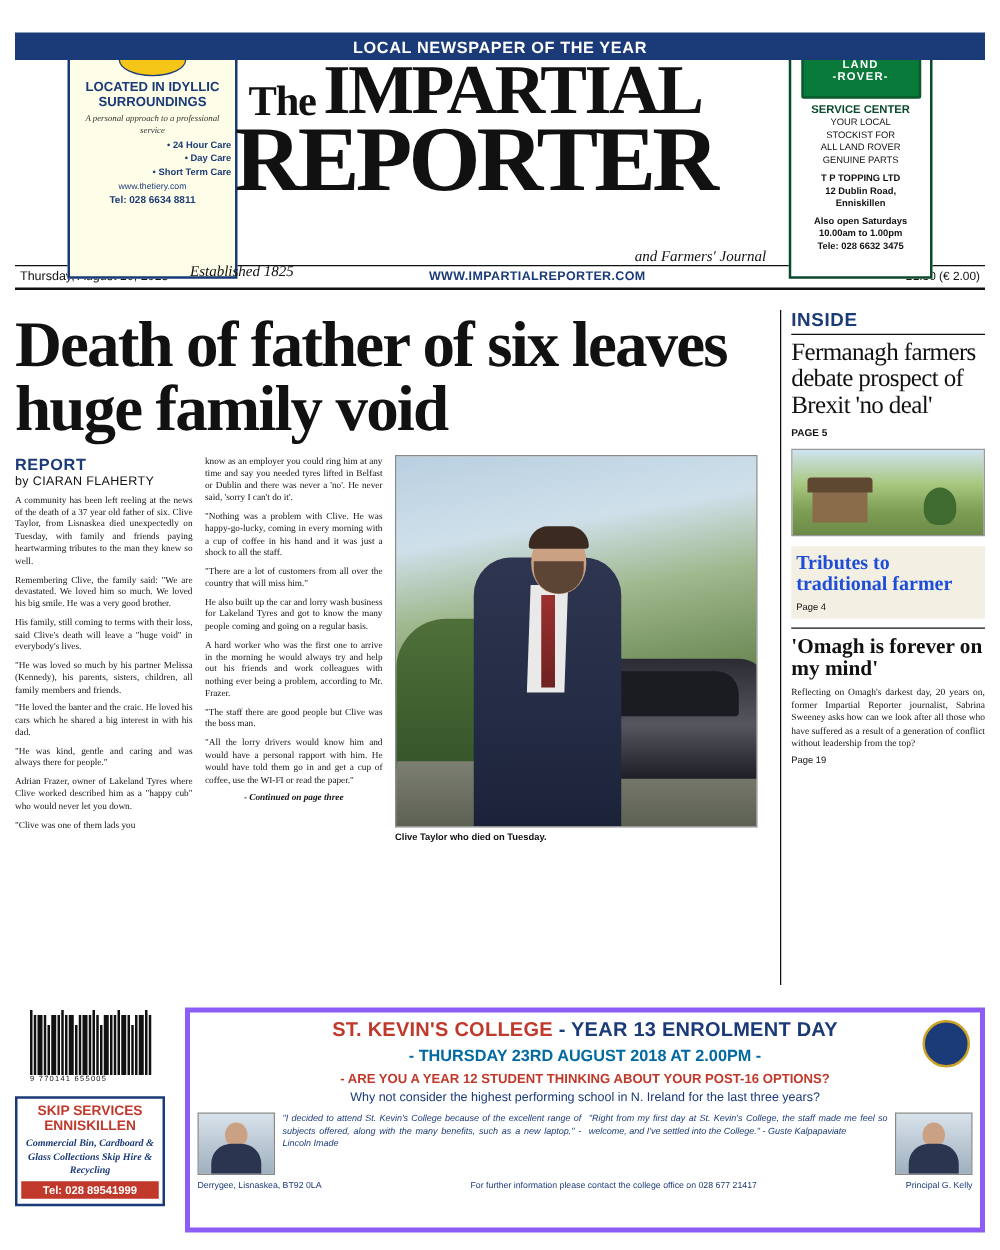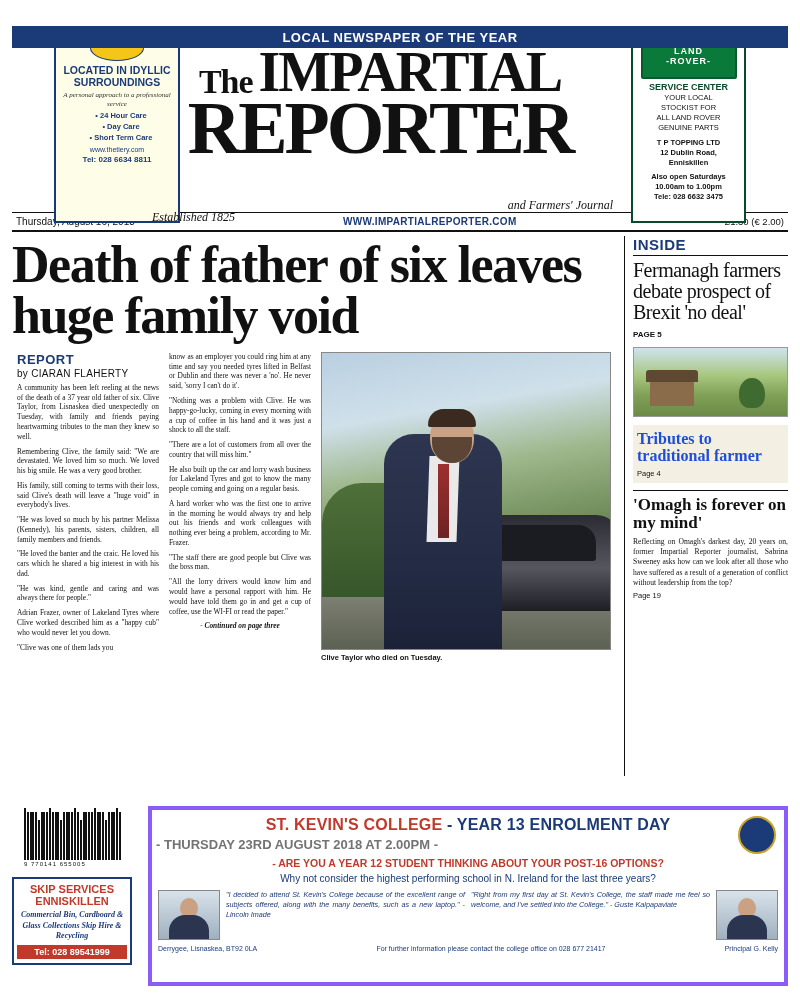--- a/index.html
+++ b/index.html
@@ -44,38 +44,38 @@
     position:absolute;left:140px;top:210px;
     font-size:12px;font-style:italic;font-family:"Liberation Serif",serif;
   }
   .mast-farmers{
     position:absolute;right:175px;top:198px;
     font-size:12px;font-style:italic;
   }
 
   
   .promo-left{
-    position:absolute;left:42px;top:28px;width:126px;height:195px;
+    position:absolute;left:42px;top:28px;width:136px;height:195px;
     border:2px solid #163a77;background:#fdfde8;
     box-sizing:border-box;padding:3px;text-align:center;overflow:hidden;
   }
   .promo-left .logo-circ{
     width:54px;height:26px;border-radius:50%;
     background:#f5c518;border:1px solid #1b3a78;margin:2px auto 1px;
     font-size:5px;color:#1b3a78;line-height:1.05;padding-top:3px;box-sizing:border-box;
     font-family:"Liberation Sans",sans-serif;font-weight:bold;
   }
   .promo-left .pl-head{
     font-family:"Liberation Sans",sans-serif;font-weight:bold;
     font-size:10.5px;color:#1b3a78;line-height:1.15;margin:3px 2px;
   }
   .promo-left .pl-sub{
     font-size:7px;font-style:italic;color:#333;line-height:1.2;margin:2px 3px 3px;
   }
-  .promo-left ul{margin:2px 0 2px 8px;padding:0;text-align:center;list-style:none;}
+  .promo-left ul{margin:2px 0 2px 8px;padding:0;text-align:right;list-style:none;}
   .promo-left li{
     font-family:"Liberation Sans",sans-serif;font-size:7.5px;color:#1b3a78;
     font-weight:bold;line-height:1.45;
   }
   .promo-left li:before{content:"• ";}
   .promo-left .pl-web{font-size:7px;color:#1b3a78;font-family:"Liberation Sans",sans-serif;}
   .promo-left .pl-tel{
     font-family:"Liberation Sans",sans-serif;font-weight:bold;font-size:8px;
     color:#1b3a78;margin-top:2px;
   }
@@ -111,39 +111,39 @@
     font-family:"Liberation Sans",sans-serif;font-size:10px;
     padding:0 4px;box-sizing:border-box;
   }
   .inforow .date{flex:0 0 auto;}
   .inforow .web{
     flex:1 1 auto;text-align:center;color:#1b3a78;font-weight:bold;font-size:10px;letter-spacing:.3px;
   }
   .inforow .price{flex:0 0 auto;font-size:9.5px;}
 
   
-  .body-wrap{display:flex;margin-top:4px;height:540px;}
+  .body-wrap{display:flex;margin-top:16px;height:540px;}
   .left-col{flex:0 0 612px;padding-right:8px;box-sizing:border-box;position:relative;}
   .right-col{flex:1 1 auto;border-left:1px solid #111;padding-left:8px;box-sizing:border-box;}
 
   .headline{
     font-family:"Liberation Serif",serif;font-weight:bold;
     font-size:52px;line-height:.98;letter-spacing:-1.5px;margin:4px 0 10px;
   }
 
   .byline-report{
     font-family:"Liberation Sans",sans-serif;font-weight:bold;
     color:#1b3a78;font-size:13px;letter-spacing:.5px;
   }
   .byline-name{
     font-family:"Liberation Sans",sans-serif;font-size:10px;
     letter-spacing:.3px;margin-top:1px;margin-bottom:4px;
   }
 
-  .cols{display:flex;gap:10px;justify-content:center;}
+  .cols{display:flex;gap:10px;}
   .col{width:142px;}
   .col p{
     margin:0 0 5px;font-size:7.4px;line-height:1.32;text-align:justify;
     font-family:"Liberation Serif",serif;
   }
   .col p.cont{font-weight:bold;font-style:italic;text-align:center;font-size:7.4px;}
 
   .photo{
     width:290px;height:298px;position:relative;overflow:hidden;
     background:linear-gradient(170deg,#b9cfe0 0%,#cfe0ea 22%,#9fb78c 40%,#6d8a56 62%,#55733f 100%);
@@ -278,22 +278,22 @@
   .ad{
     flex:1 1 auto;border:4px solid #8b5cf6;box-sizing:border-box;margin-left:6px;
     background:#fff;position:relative;padding:4px 4px;
   }
   .ad-title{
     text-align:center;font-family:"Liberation Sans",sans-serif;font-weight:bold;
     font-size:16px;color:#1b3a78;letter-spacing:.2px;margin-top:2px;
   }
   .ad-title .red{color:#c0392b;}
   .ad-sub{
-    font-family:"Liberation Sans",sans-serif;font-weight:bold;
-    font-size:13px;color:#737373;margin-top:3px;
+    text-align:center;font-family:"Liberation Sans",sans-serif;font-weight:bold;
+    font-size:13px;color:#0369a1;margin-top:3px;
   }
   .ad-q{
     text-align:center;font-family:"Liberation Sans",sans-serif;font-weight:bold;
     font-size:10.5px;color:#c0392b;margin-top:5px;
   }
   .ad-q2{
     text-align:center;font-family:"Liberation Sans",sans-serif;
     font-size:10px;color:#1b3a78;margin-top:4px;
   }
   .ad-body{

